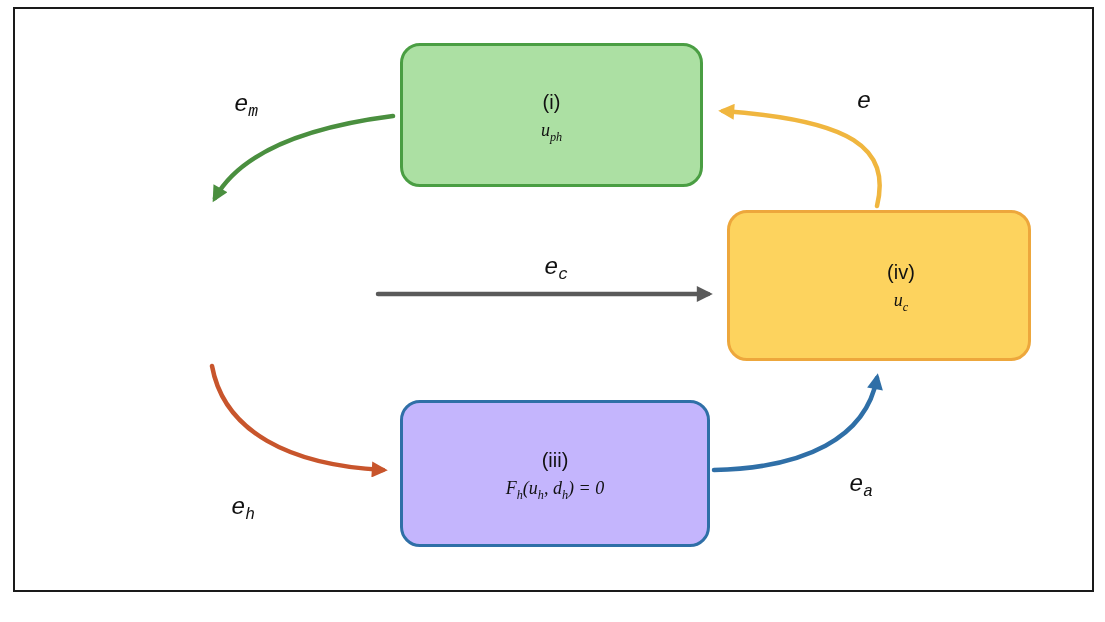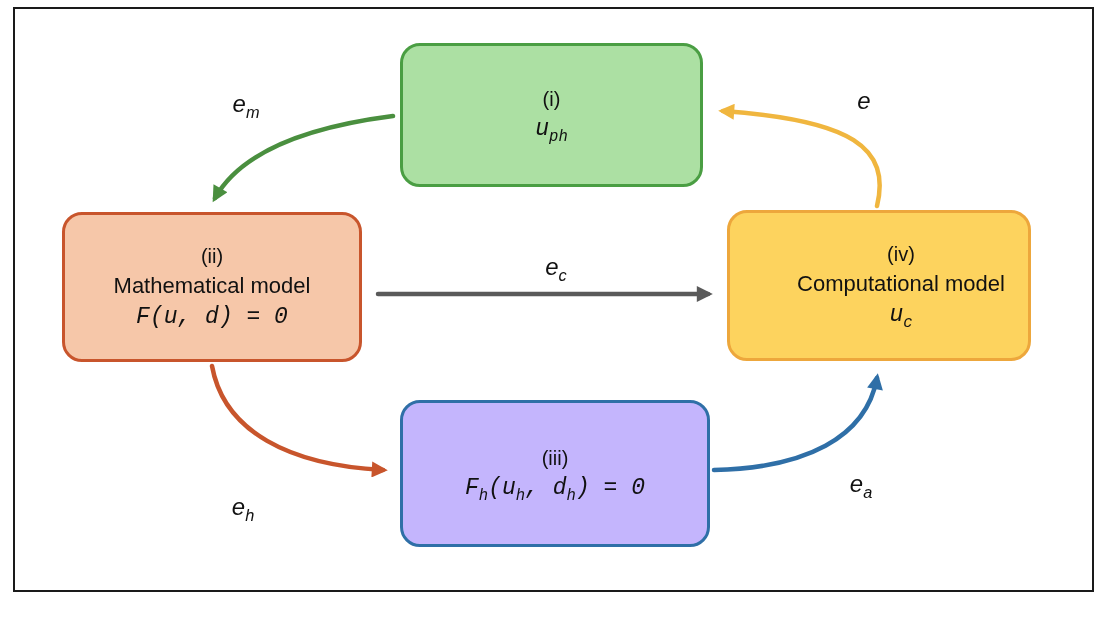--- a/index.html
+++ b/index.html
@@ -33,38 +33,38 @@
     display: flex;
     flex-direction: column;
     align-items: center;
     justify-content: center;
     gap: 9px;
     text-align: center;
   }
   .box-number { font-size: 20px; line-height: 1; }
   .box-title  { font-size: 22px; line-height: 1; }
   .box-math   {
-    font-family: Liberation Mono, monospace;
+    font-family: Liberation Serif, serif;
     font-style: italic;
-    font-size: 23px;
+    font-size: 18px;
     line-height: 1;
   }
   .box-math sub, .edge-label sub {
     font-size: 0.68em;
     font-style: italic;
     line-height: 0;
   }
   .box-physical      { left: 400px; top: 43px;  width: 303px; height: 144px; background: #ace0a3; border-color: #4a9e43; }
   .box-mathematical  { left: 62px;  top: 212px; width: 300px; height: 150px; background: #f6c7a9; border-color: #c8552c; }
   .box-numerical     { left: 400px; top: 400px; width: 310px; height: 147px; background: #c4b5fd; border-color: #2f6fa7; }
   .box-computational { left: 727px; top: 210px; width: 304px; height: 151px; background: #fdd35e; border-color: #eda73c; padding-left: 44px; }
   .edge-label {
     position: absolute;
     transform: translate(-50%, -50%);
-    font-family: Liberation Sans, sans-serif;
+    font-family: Liberation Mono, monospace;
     font-style: italic;
     font-size: 24px;
     color: #111111;
     white-space: nowrap;
   }
   .label-em { left: 246px; top: 104px; }
   .label-e  { left: 864px; top: 101px; }
   .label-ec { left: 556px; top: 267px; }
   .label-eh { left: 243px; top: 507px; }
   .label-ea { left: 861px; top: 484px; text-align: center; }
@@ -104,34 +104,28 @@
     <path d="M 212 366 C 224 432, 290 465, 383 470" fill="none" stroke="#c8552c" stroke-width="4.5" stroke-linecap="round" marker-end="url(#head-orange)"></path>
 
     <path d="M 714 470 C 805 468, 866 438, 877 378" fill="none" stroke="#2f6fa7" stroke-width="4.5" stroke-linecap="round" marker-end="url(#head-blue)"></path>
   </svg>
 
   <div class="box box-physical">
     <span class="box-number">(i)</span>
     <span class="box-math">u<sub>ph</sub></span>
   </div>
 
-  <div class="box box-mathematical">
-    <span class="box-number">(ii)</span>
-    <span class="box-title">Mathematical model</span>
-    <span class="box-math">F(u, d) = 0</span>
-  </div>
 
   <div class="box box-numerical">
     <span class="box-number">(iii)</span>
     <span class="box-math">F<sub>h</sub>(u<sub>h</sub>, d<sub>h</sub>) = 0</span>
   </div>
 
   <div class="box box-computational">
     <span class="box-number">(iv)</span>
-    <span class="box-title">Computational model</span>
     <span class="box-math">u<sub>c</sub></span>
   </div>
 
   <span class="edge-label label-em">e<sub>m</sub></span>
   <span class="edge-label label-e">e</span>
   <span class="edge-label label-ec">e<sub>c</sub></span>
   <span class="edge-label label-eh">e<sub>h</sub></span>
   <span class="edge-label label-ea">e<sub>a</sub></span>
 
 </div>

